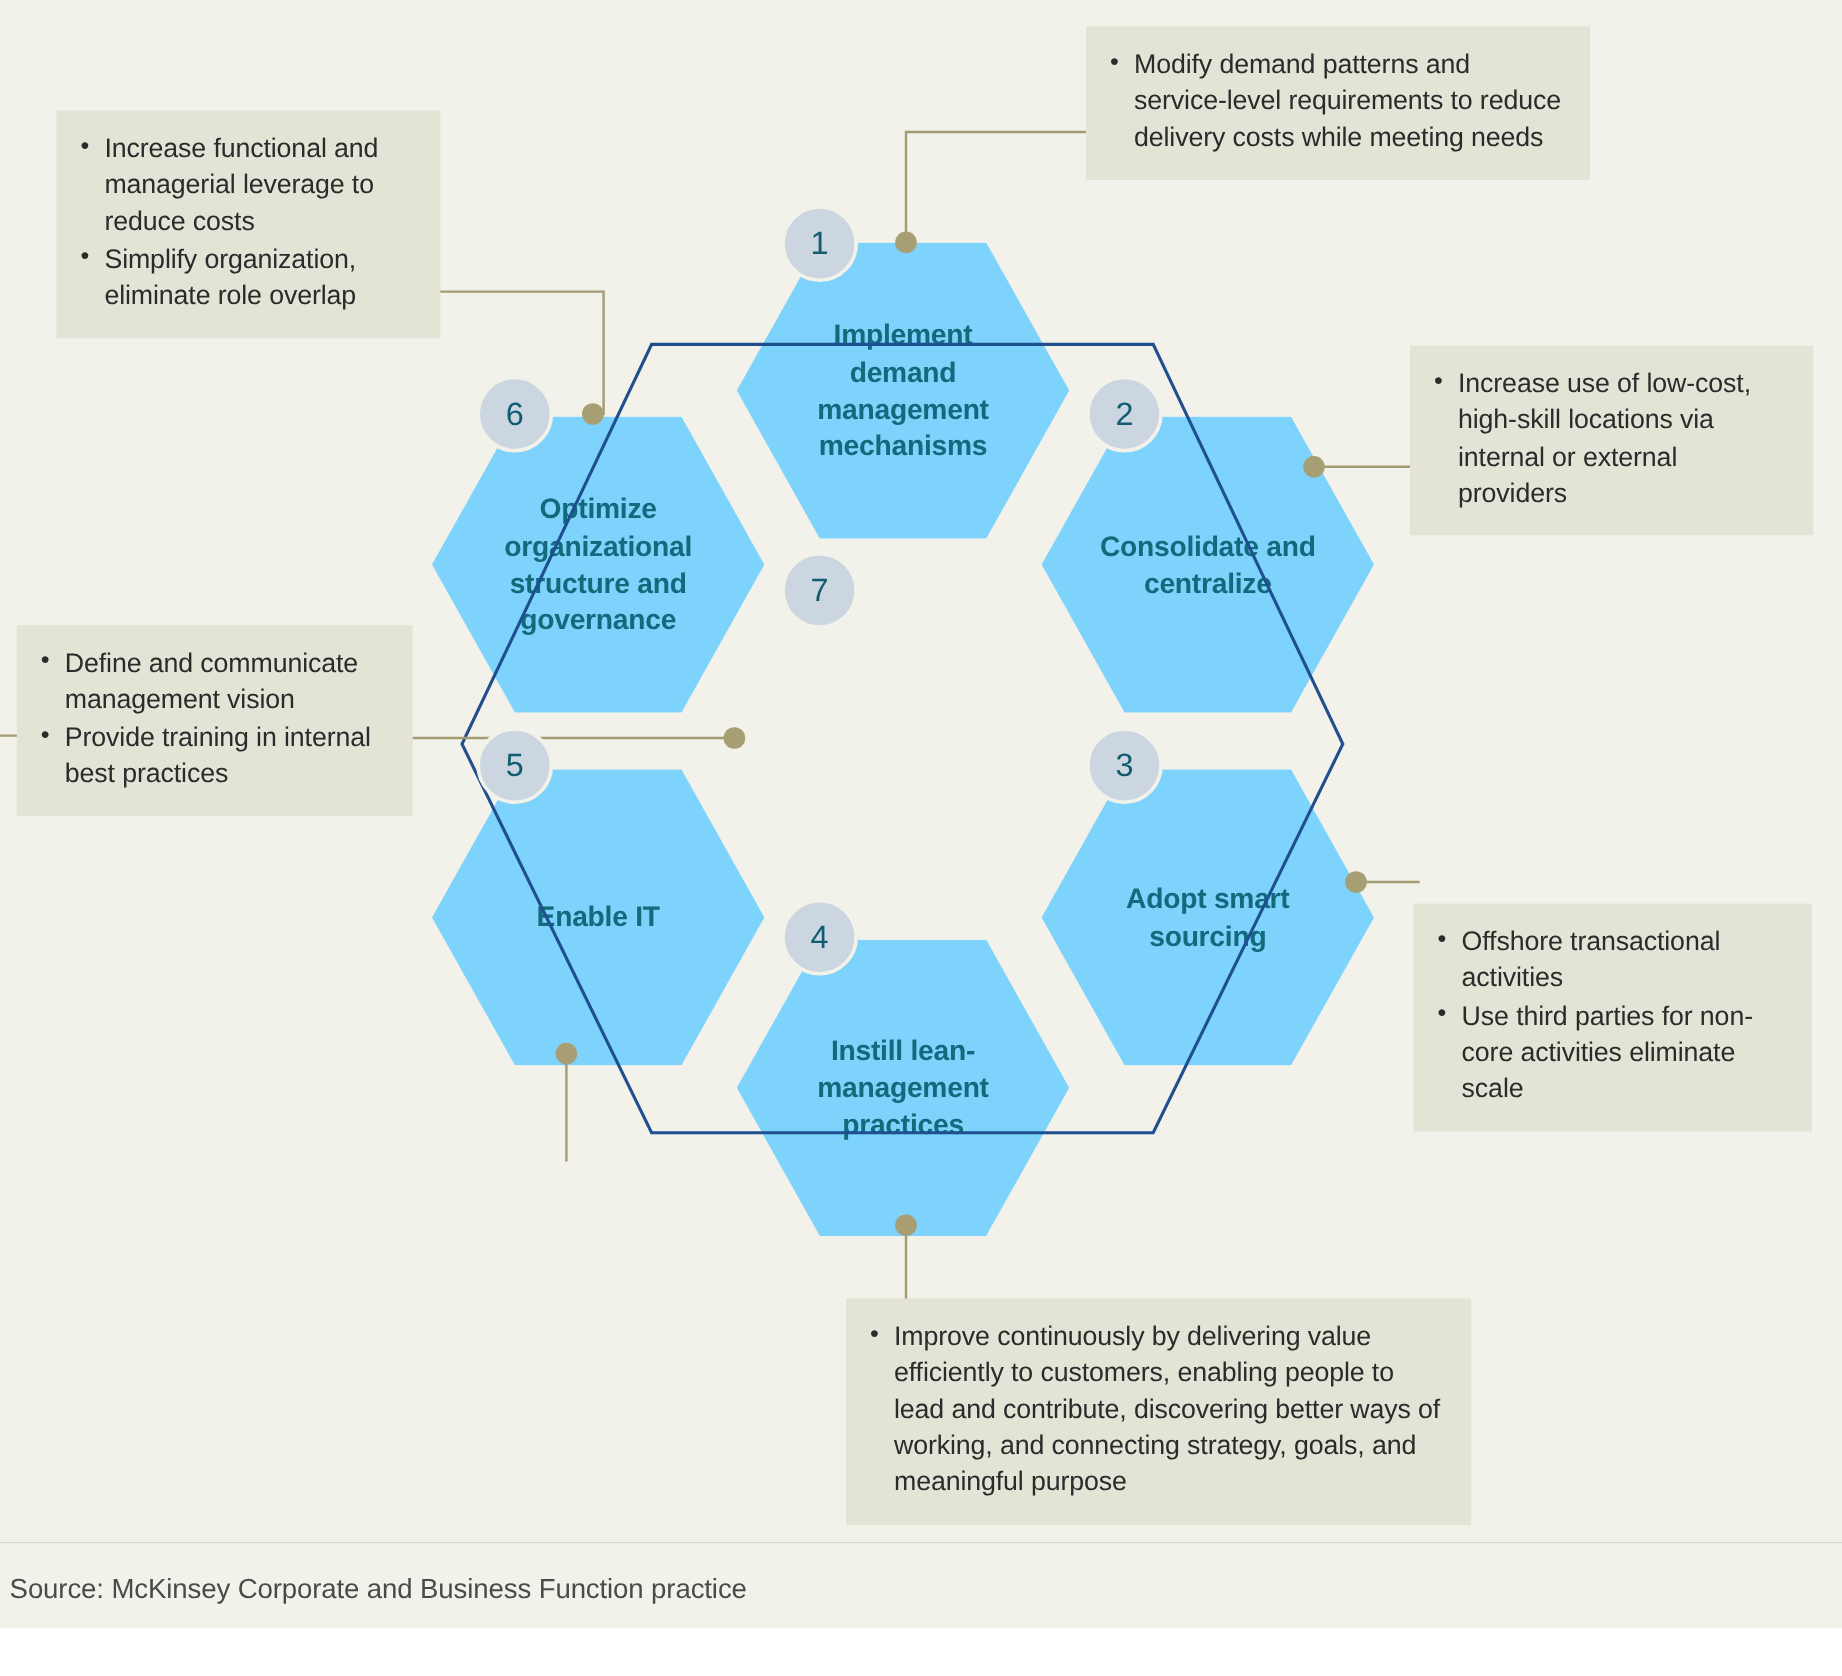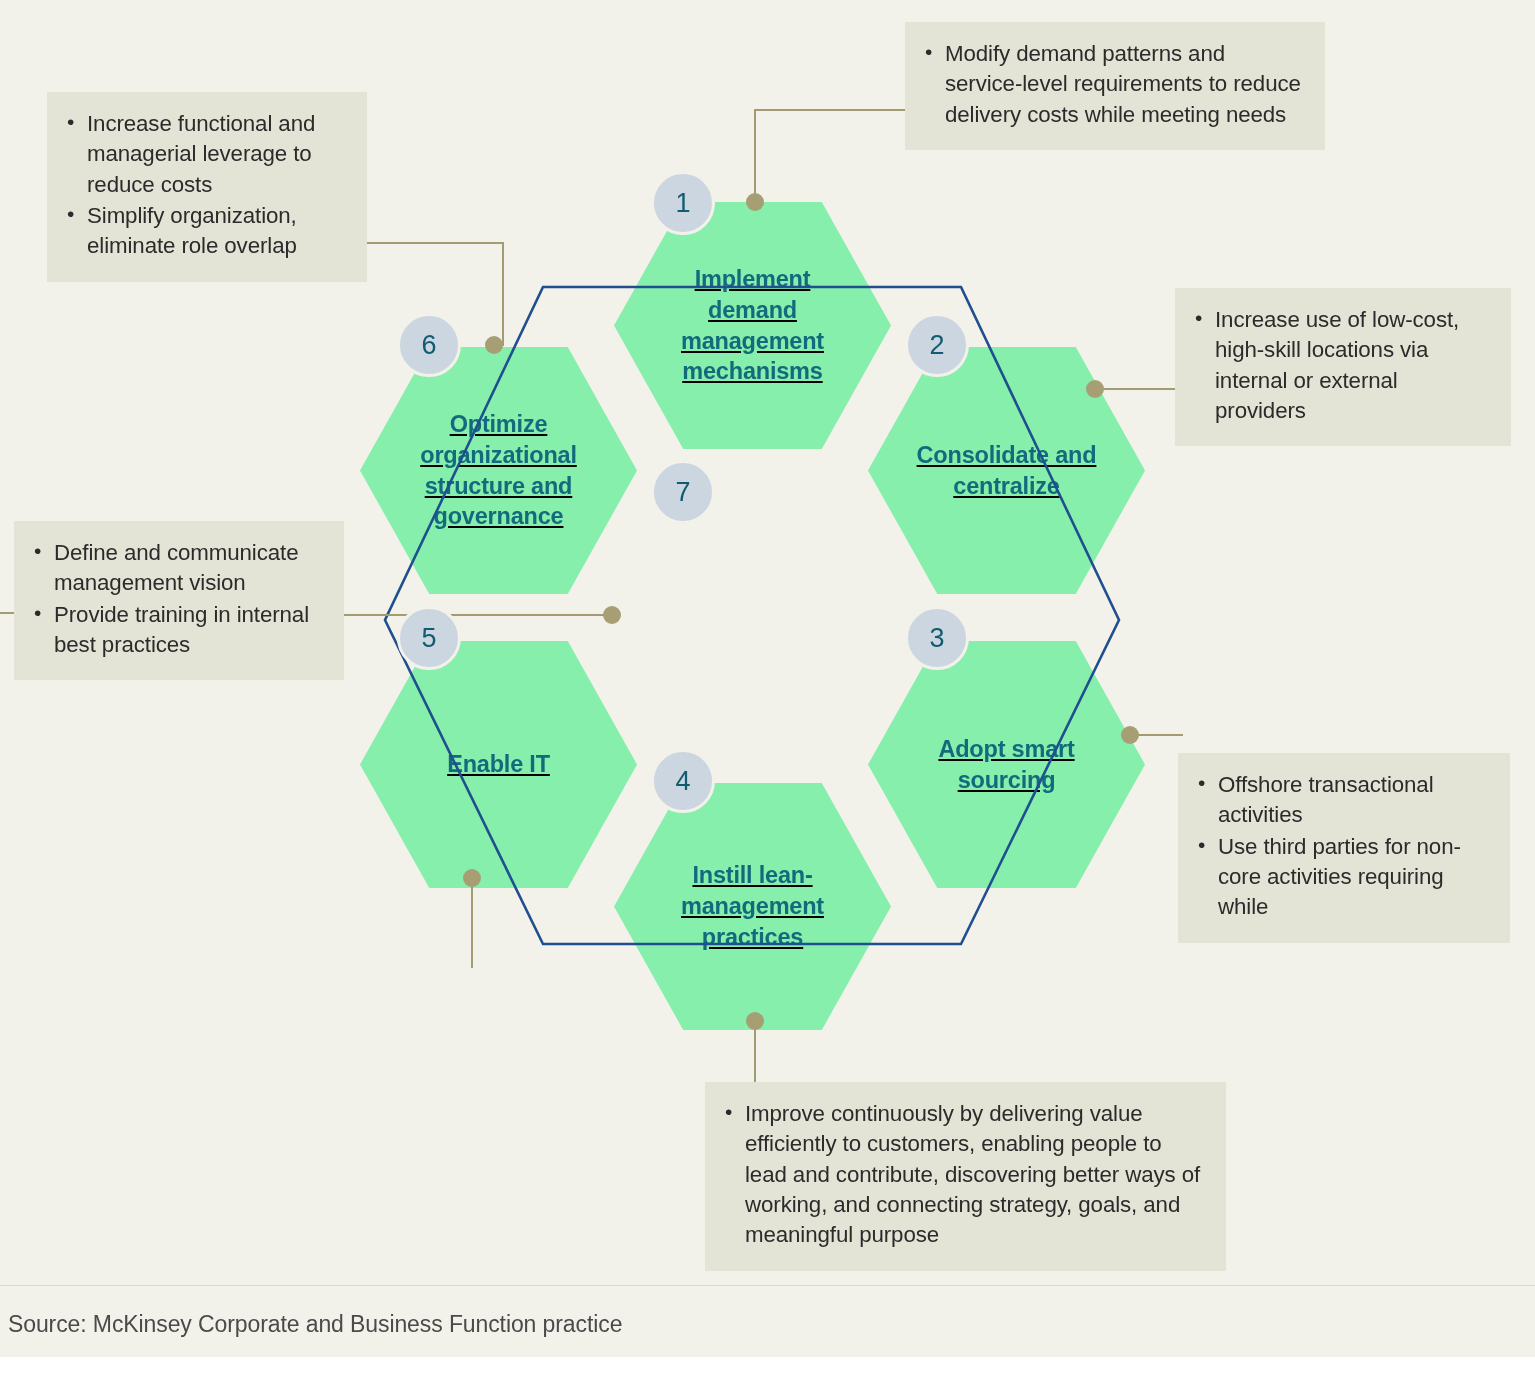--- a/index.html
+++ b/index.html
@@ -19,27 +19,26 @@
   
   #hexlayer {
     position: absolute;
     left: 0; top: 0;
     width: 1535px; height: 1397px;
   }
   .hex {
     position: absolute;
     width: 277px;
     height: 247px;
-    background: #86efac;
+    background: #7dd3fc;
     clip-path: polygon(25% 0%, 75% 0%, 100% 50%, 75% 100%, 25% 100%, 0% 50%);
     display: flex;
     align-items: center;
     justify-content: center;
     text-align: center;
-    text-decoration: underline;
   }
   .hex span.hex-label {
     display: block;
     color: #126a7c;
     font-weight: bold;
     font-size: 23.5px;
     line-height: 1.31;
     width: 200px;
     letter-spacing: -0.2px;
   }
@@ -210,21 +209,21 @@
   <div class="box" style="left:14px; top:521px; width:330px;">
     <ul>
       <li>Define and communicate management vision</li>
       <li>Provide training in internal best practices</li>
     </ul>
   </div>
 
   <div class="box" style="left:1178px; top:712px; width:332px;margin-top:41px;">
     <ul>
       <li>Offshore transactional activities</li>
-      <li>Use third parties for non-core activities requiring while</li>
+      <li>Use third parties for non-core activities eliminate scale</li>
     </ul>
   </div>
 
 
   <div class="box" style="left:705px; top:1082px; width:521px;">
     <ul>
       <li>Improve continuously by delivering value efficiently to customers, enabling people to lead and contribute, discovering better ways of working, and connecting strategy, goals, and meaningful purpose</li>
     </ul>
   </div>
 

